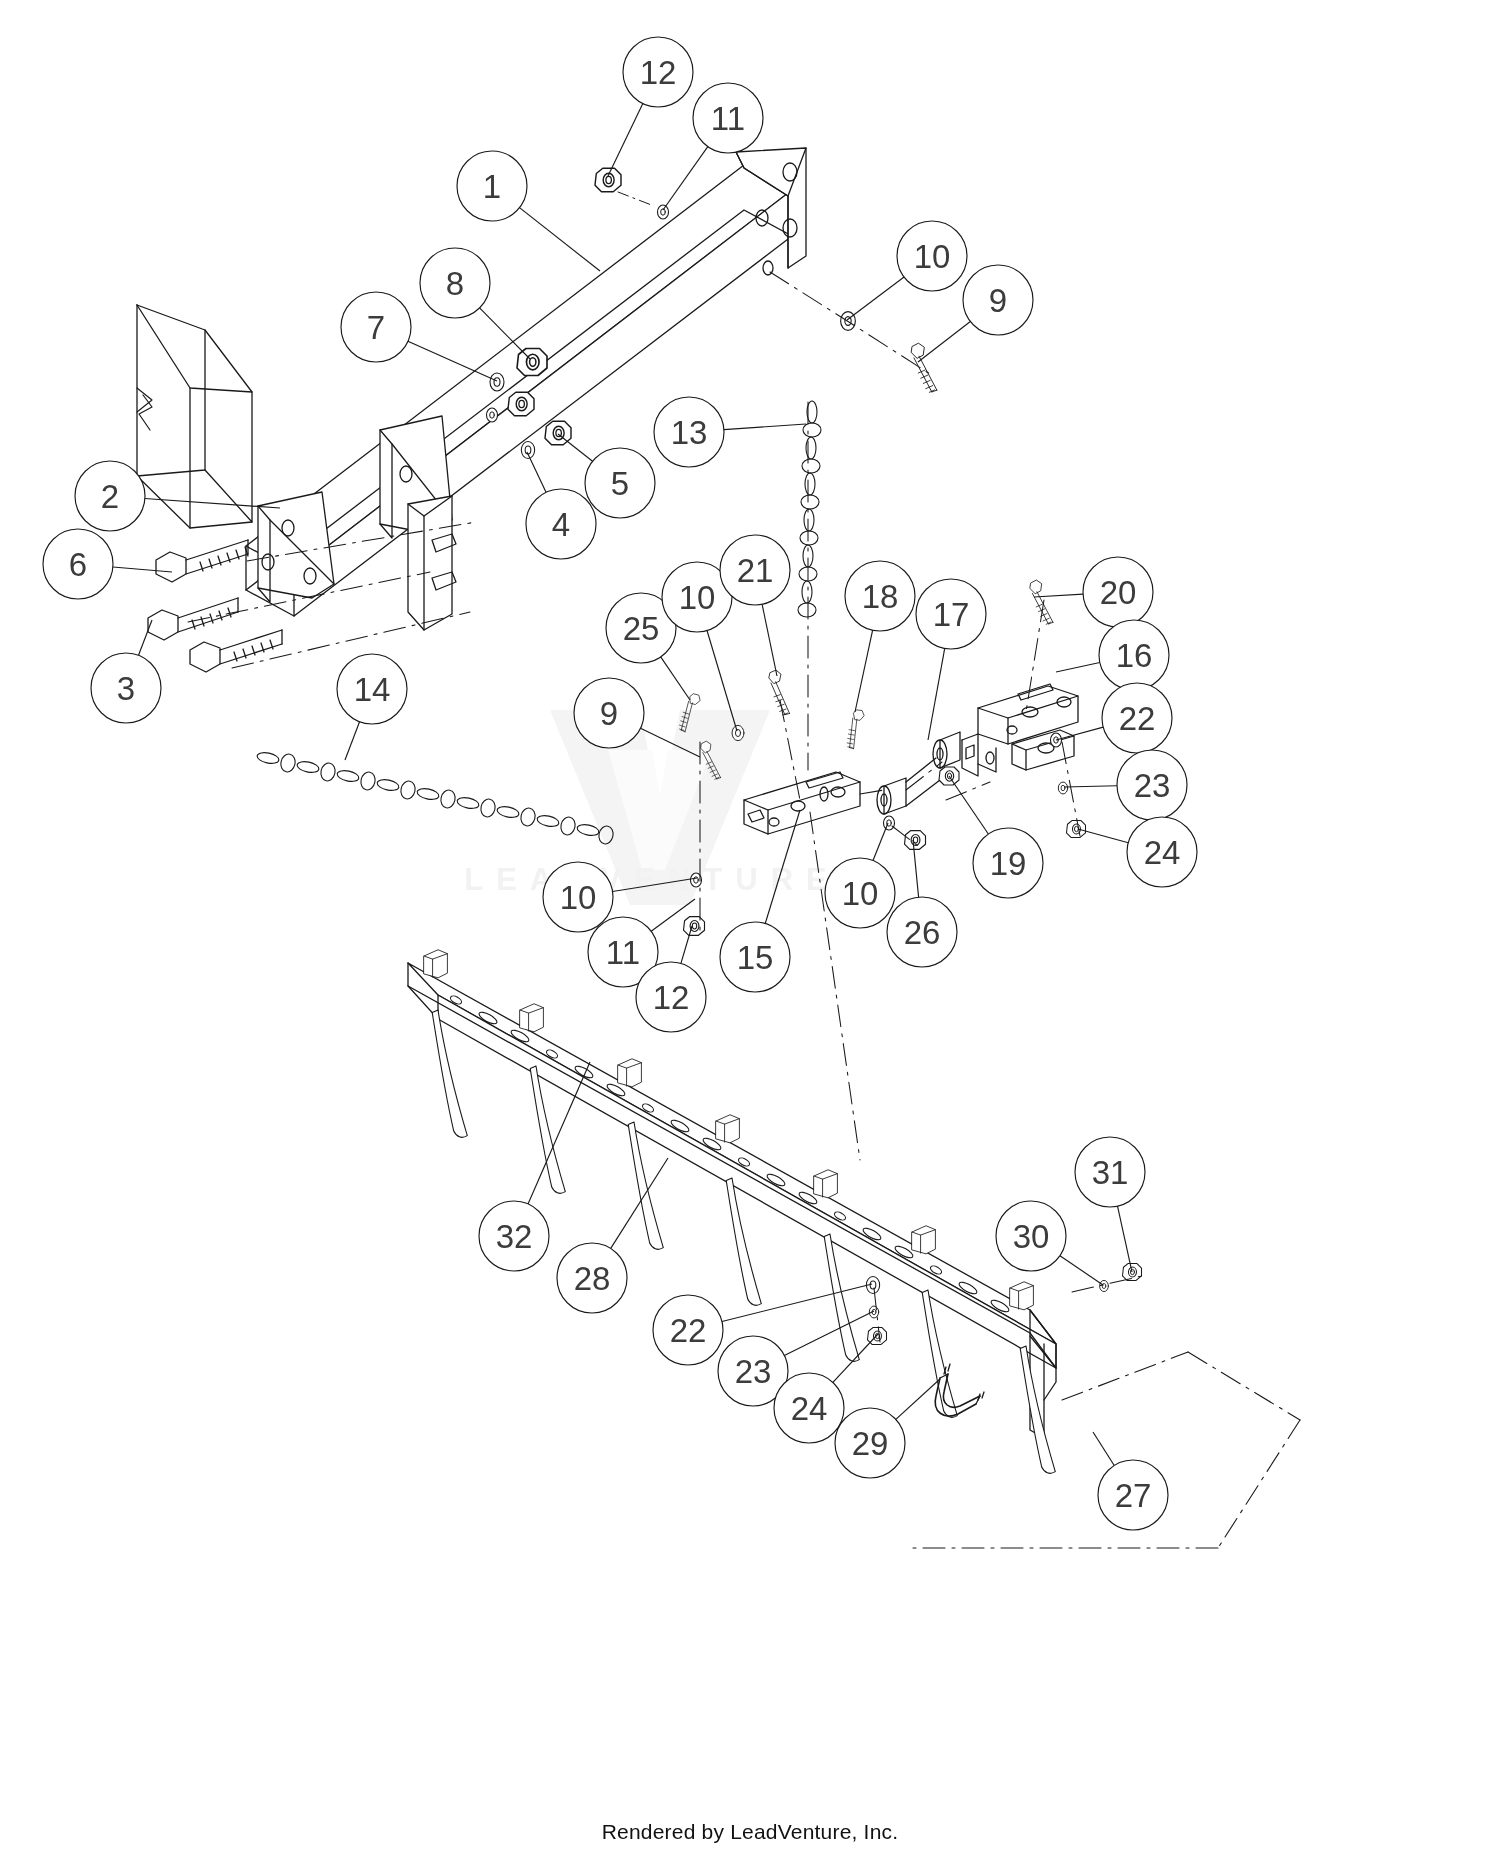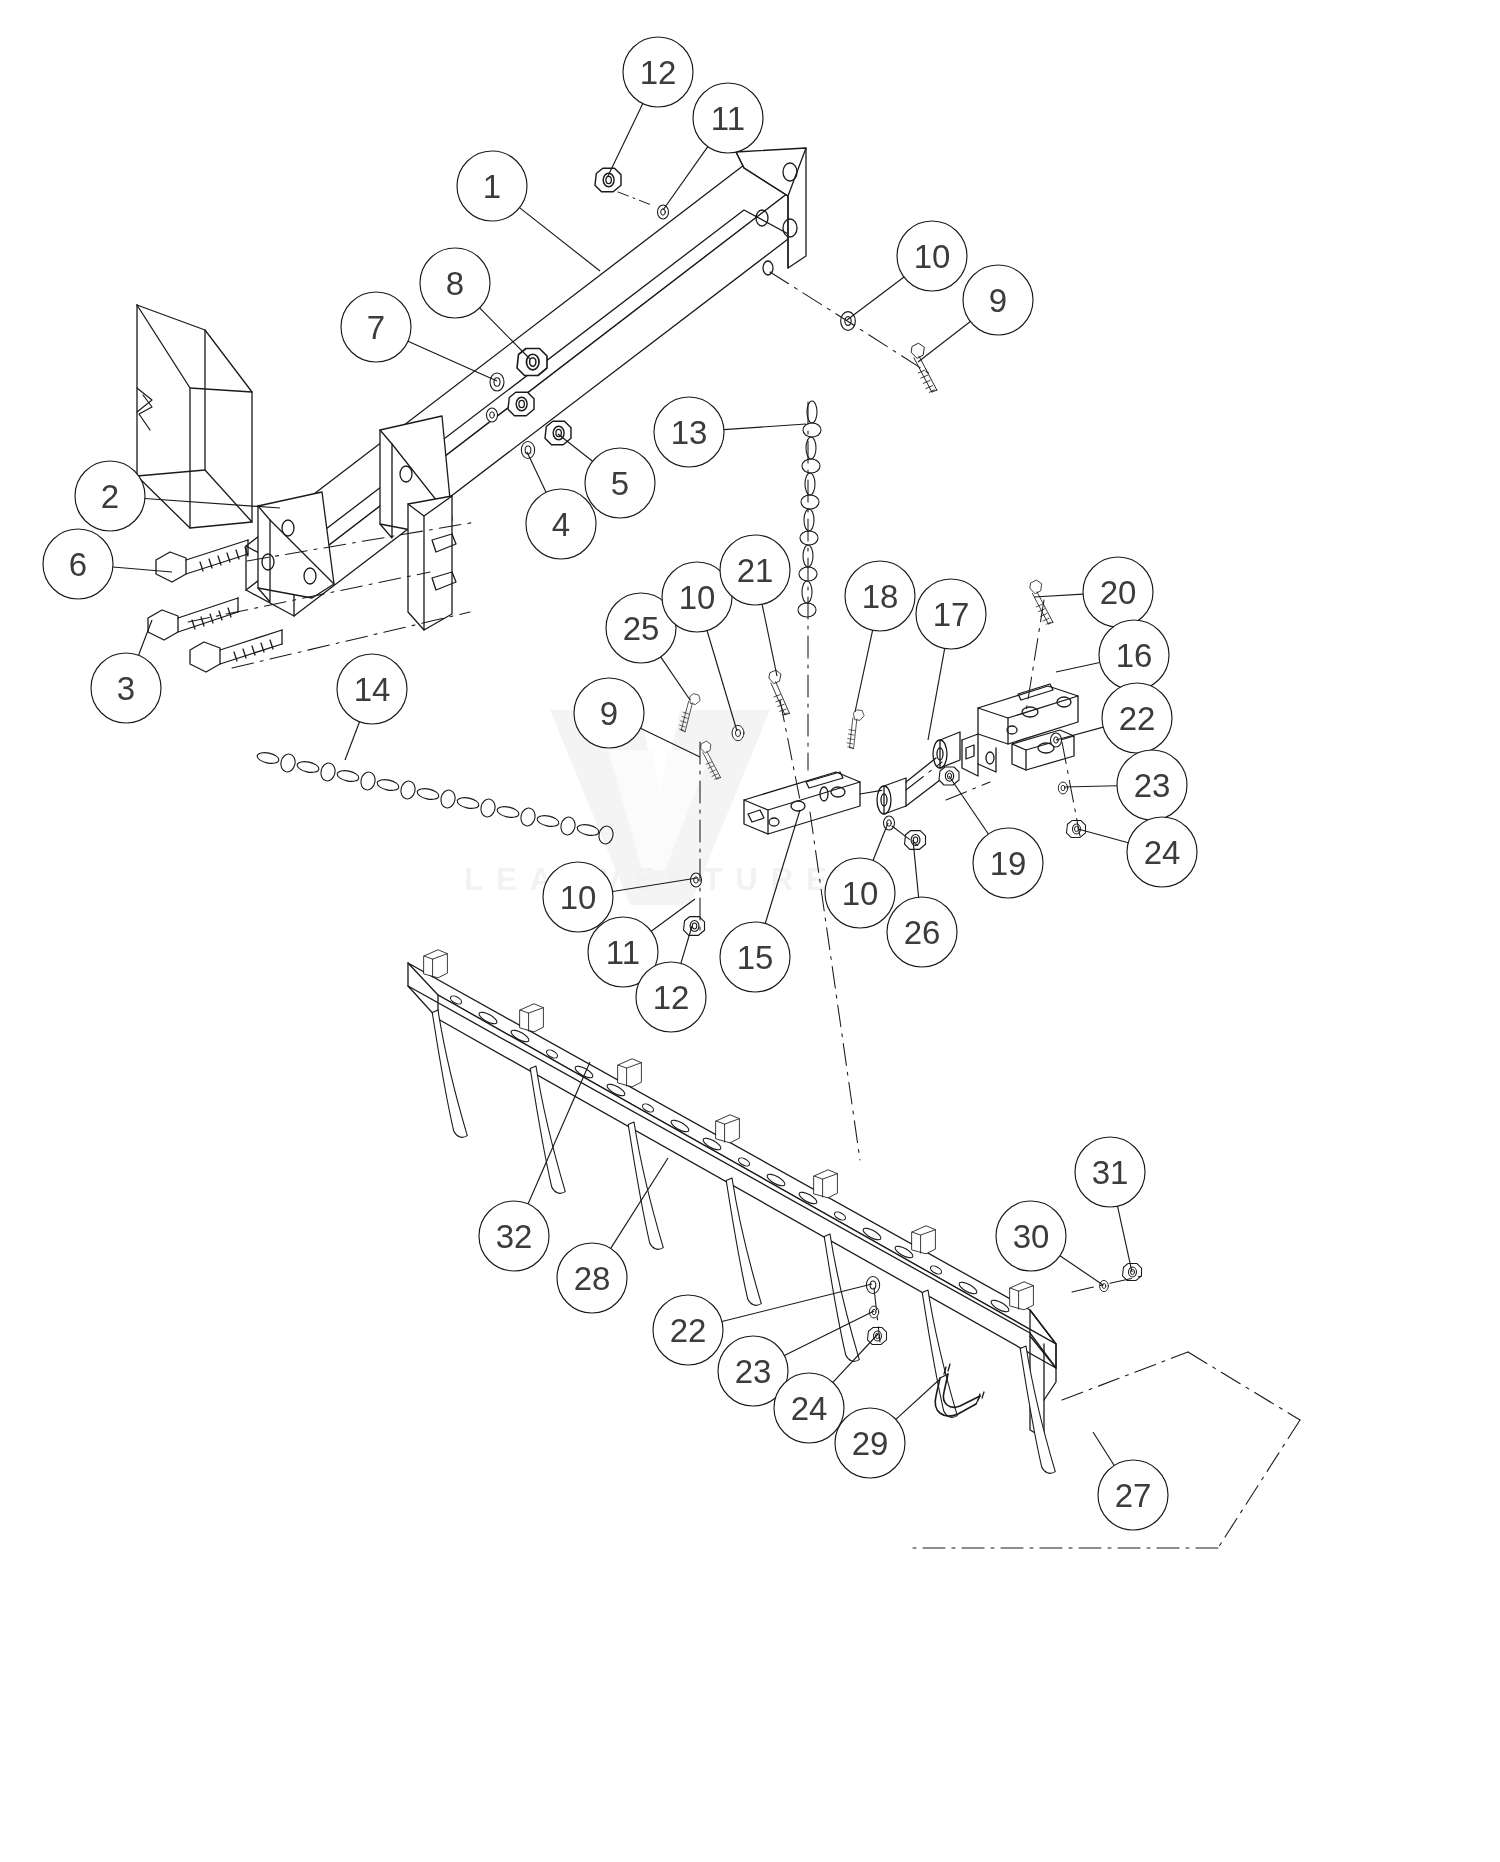--- a/index.html
+++ b/index.html
@@ -555,13 +555,14 @@
           <text x="1110" y="1172" text-anchor="middle" dominant-baseline="central" font-family="&quot;Liberation Sans&quot;, sans-serif" font-size="33" fill="#3c3c3c">31</text>
         </g>
         <g>
           <line x1="1114.2397152167155" y1="1465.452551466327" x2="1093" y2="1432" stroke="#1a1a1a" stroke-width="1.15"></line>
           <circle cx="1133" cy="1495" r="35" fill="#ffffff" stroke="#1a1a1a" stroke-width="1.15"></circle>
           <text x="1133" y="1495" text-anchor="middle" dominant-baseline="central" font-family="&quot;Liberation Sans&quot;, sans-serif" font-size="33" fill="#3c3c3c">27</text>
         </g>
       </g>
   </svg>
 
+  <div class="footer">Rendered by LeadVenture, Inc.</div>
 </div>
 
 </body></html>

